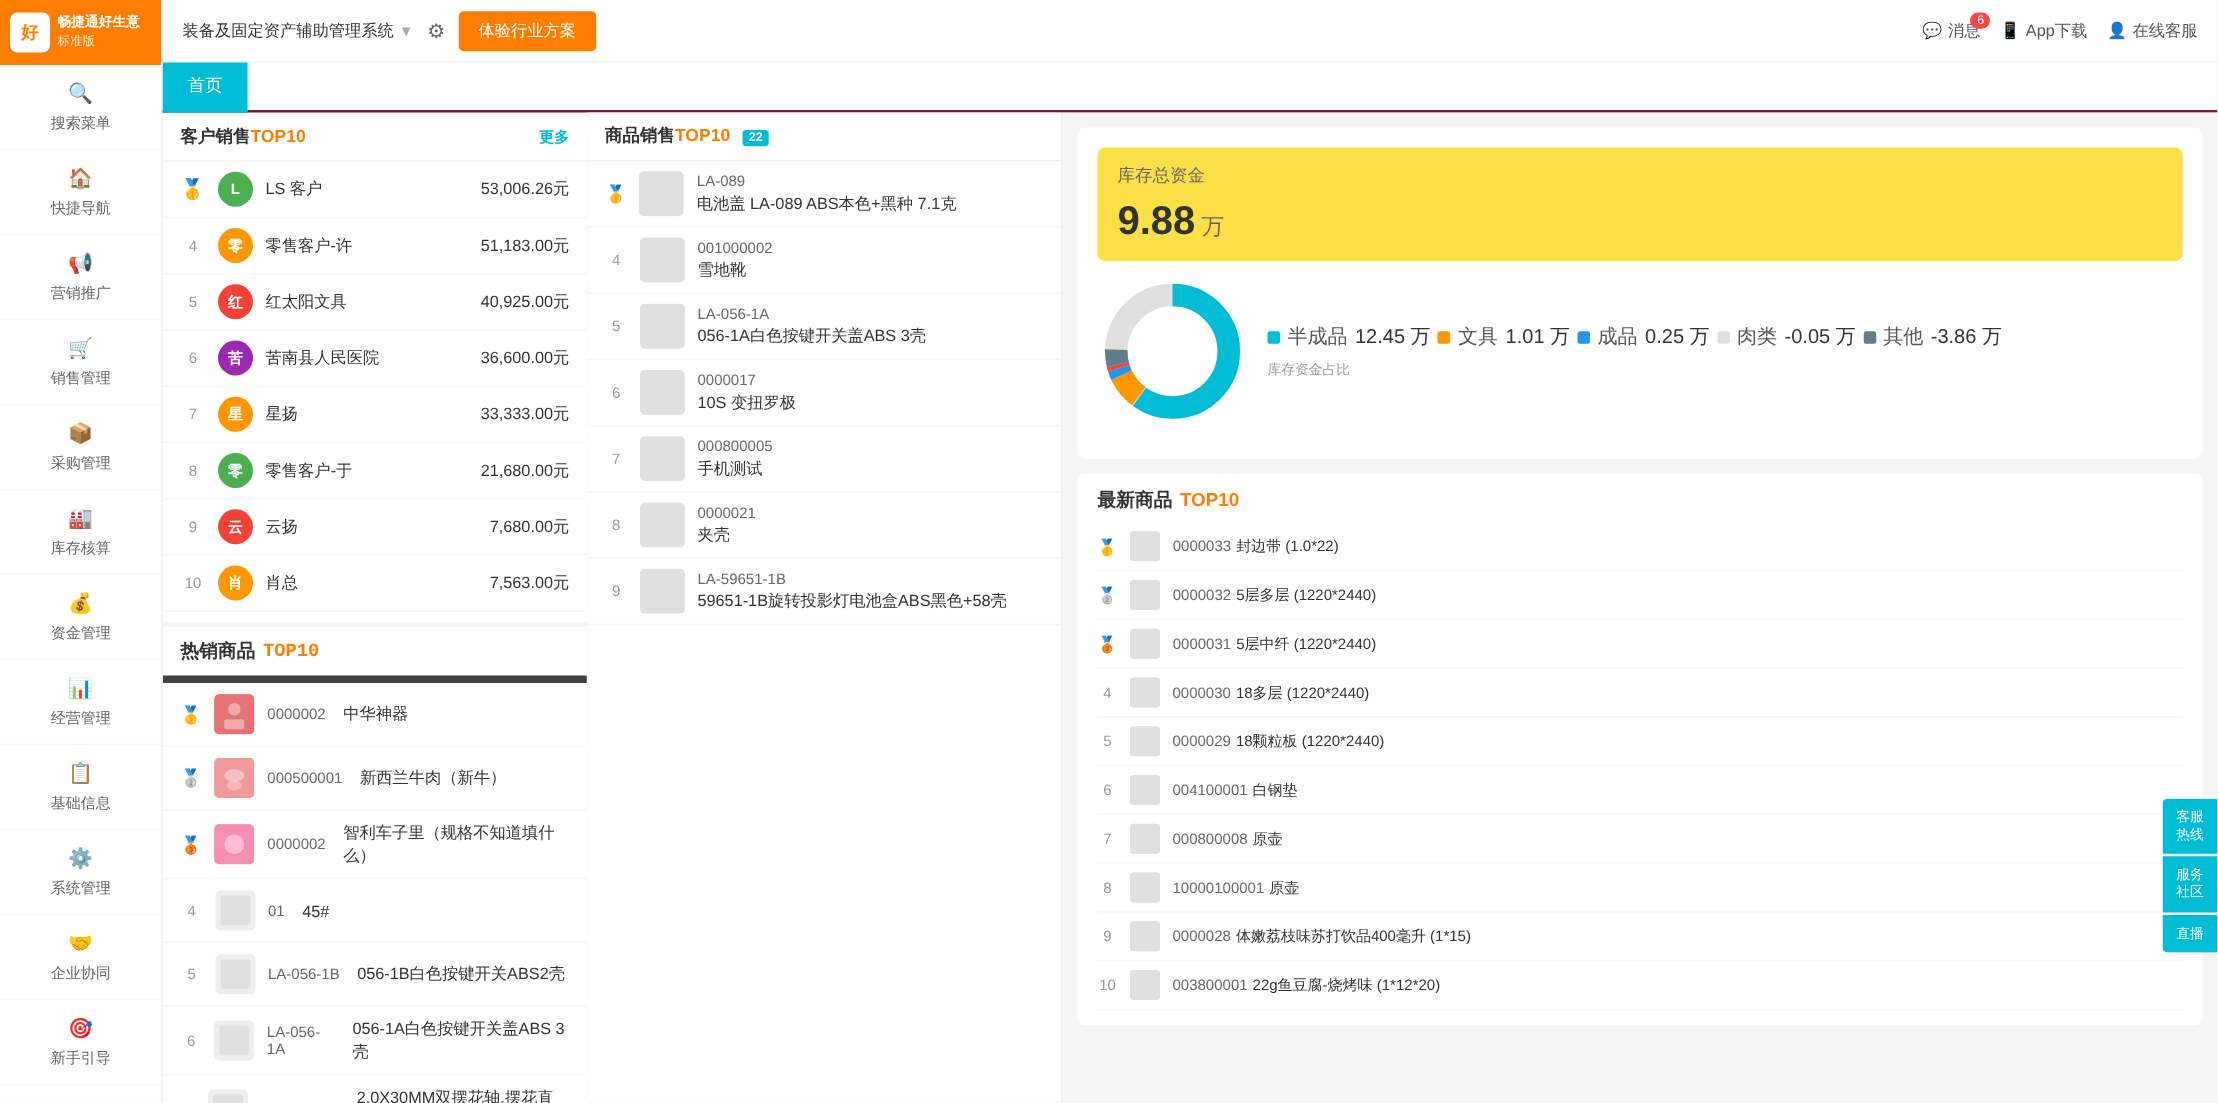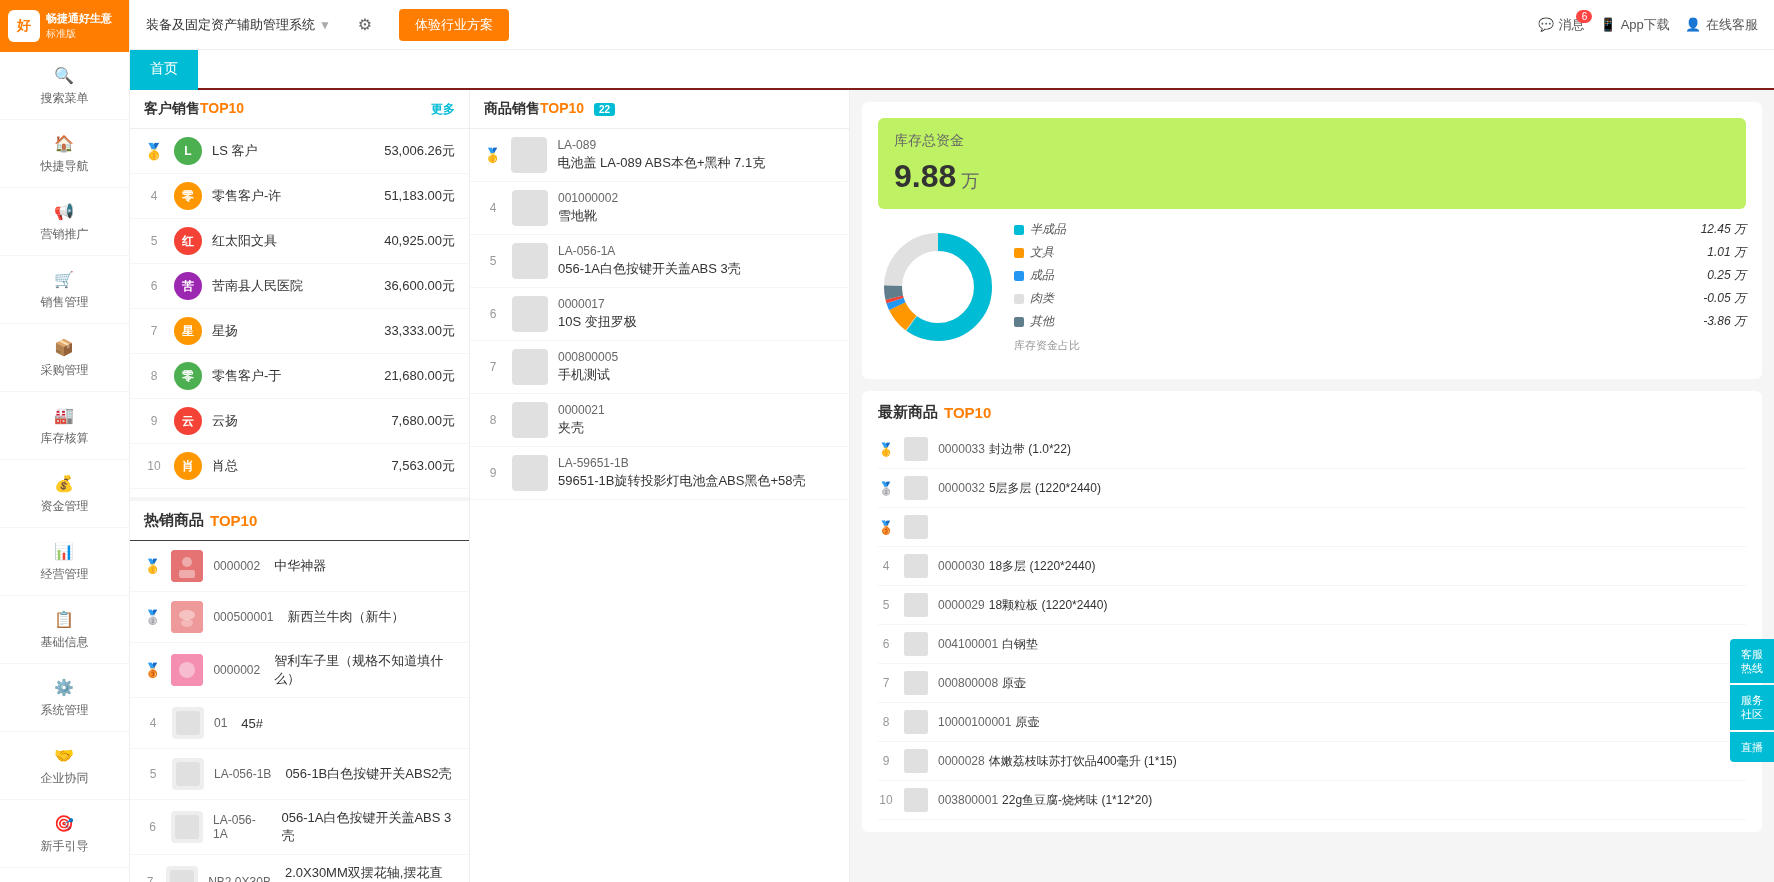--- a/index.html
+++ b/index.html
@@ -72,21 +72,21 @@
     }
 
     
     .header {
       background: #fff;
       height: 50px;
       display: flex;
       align-items: center;
       padding: 0 16px;
       border-bottom: 1px solid #eee;
-      gap: 20px;
+      gap: 4px;
       flex-shrink: 0;
     }
     .header-dropdown {
       display: flex;
       align-items: center;
       gap: 4px;
       cursor: pointer;
       color: #333;
     }
     .header-gear {
@@ -282,24 +282,23 @@
       padding: 16px;
     }
     .inventory-title {
       font-size: 14px;
       color: #666;
       margin-bottom: 8px;
     }
 
     .chart-legend {
       display: flex;
-      flex-direction: column;
+      flex-direction: row;
       gap: 6px;
-      font-size: 12px;
-      font-style: italic;
+      font-size: 16px;
     }
     .legend-item {
       display: flex;
       align-items: center;
       justify-content: space-between;
       gap: 6px;
     }
     .legend-dot {
       width: 10px;
       height: 10px;
@@ -387,24 +386,25 @@
 
     
     .hot-section {
       padding: 0;
     }
     .hot-header {
       padding: 10px 14px;
       font-size: 15px;
       font-weight: bold;
       color: #333;
-      border-bottom: 1px solid #404040;
+      border-bottom: 6px solid #404040;
       display: flex;
       align-items: center;
       gap: 6px;
+      font-family: Liberation Mono, monospace;
     }
     .hot-header .highlight { color: #ff7d00; }
 
     .hot-item {
       display: flex;
       align-items: center;
       padding: 9px 14px;
       border-bottom: 1px solid #f5f5f5;
       gap: 10px;
     }
@@ -749,21 +749,21 @@
           <span class="product-code">LA-59651-1B</span>
           <span class="product-name">59651-1B旋转投影灯电池盒ABS黑色+58壳</span>
         </div>
       </div>
     </div>
 
     <div class="panel-right">
       <div class="right-panel">
 
         <div class="inventory-card">
-          <div style="background:#bef264;border-radius:6px;padding:14px 16px;margin-bottom:12px;">
+          <div style="background:#fde047;border-radius:6px;padding:14px 16px;margin-bottom:12px;">
             <div class="inventory-title">库存总资金</div>
             <div style="font-size:32px;font-weight:bold;color:#333;">
               <span>9.88</span><span style="font-size:18px;font-weight:normal;color:#666;"> <span>万</span></span>
             </div>
           </div>
           <div class="chart-area">
 
             <div class="donut-container">
               <svg width="120" height="120" viewBox="0 0 120 120">
 
@@ -838,20 +838,21 @@
               </div>
             <span class="np-name"><span style="color:#666;margin-right:4px;">0000032</span>5层多层 (1220*2440)</span>
           </div>
           <div class="new-product-item">
             <span style="color:#cd7f32;font-size:13px;">🥉</span>
             <div class="np-img">
                 <svg width="24" height="24">
                   <rect width="24" height="24" fill="#e0e0e0" rx="3"></rect>
                 </svg>
               </div>
+            <span class="np-name"><span style="color:#666;margin-right:4px;">0000031</span>5层中纤 (1220*2440)</span>
           </div>
           <div class="new-product-item">
             <span class="np-rank">4</span>
             <div class="np-img">
                 <svg width="24" height="24">
                   <rect width="24" height="24" fill="#e0e0e0" rx="3"></rect>
                 </svg>
               </div>
             <span class="np-name"><span style="color:#666;margin-right:4px;">0000030</span>18多层 (1220*2440)</span>
           </div>

